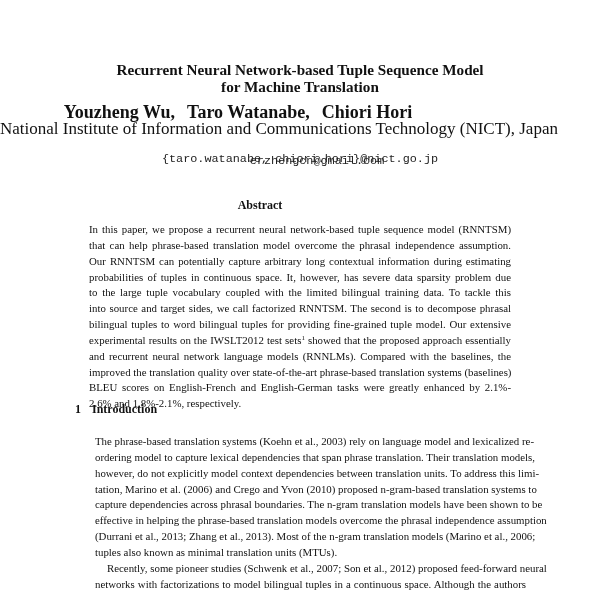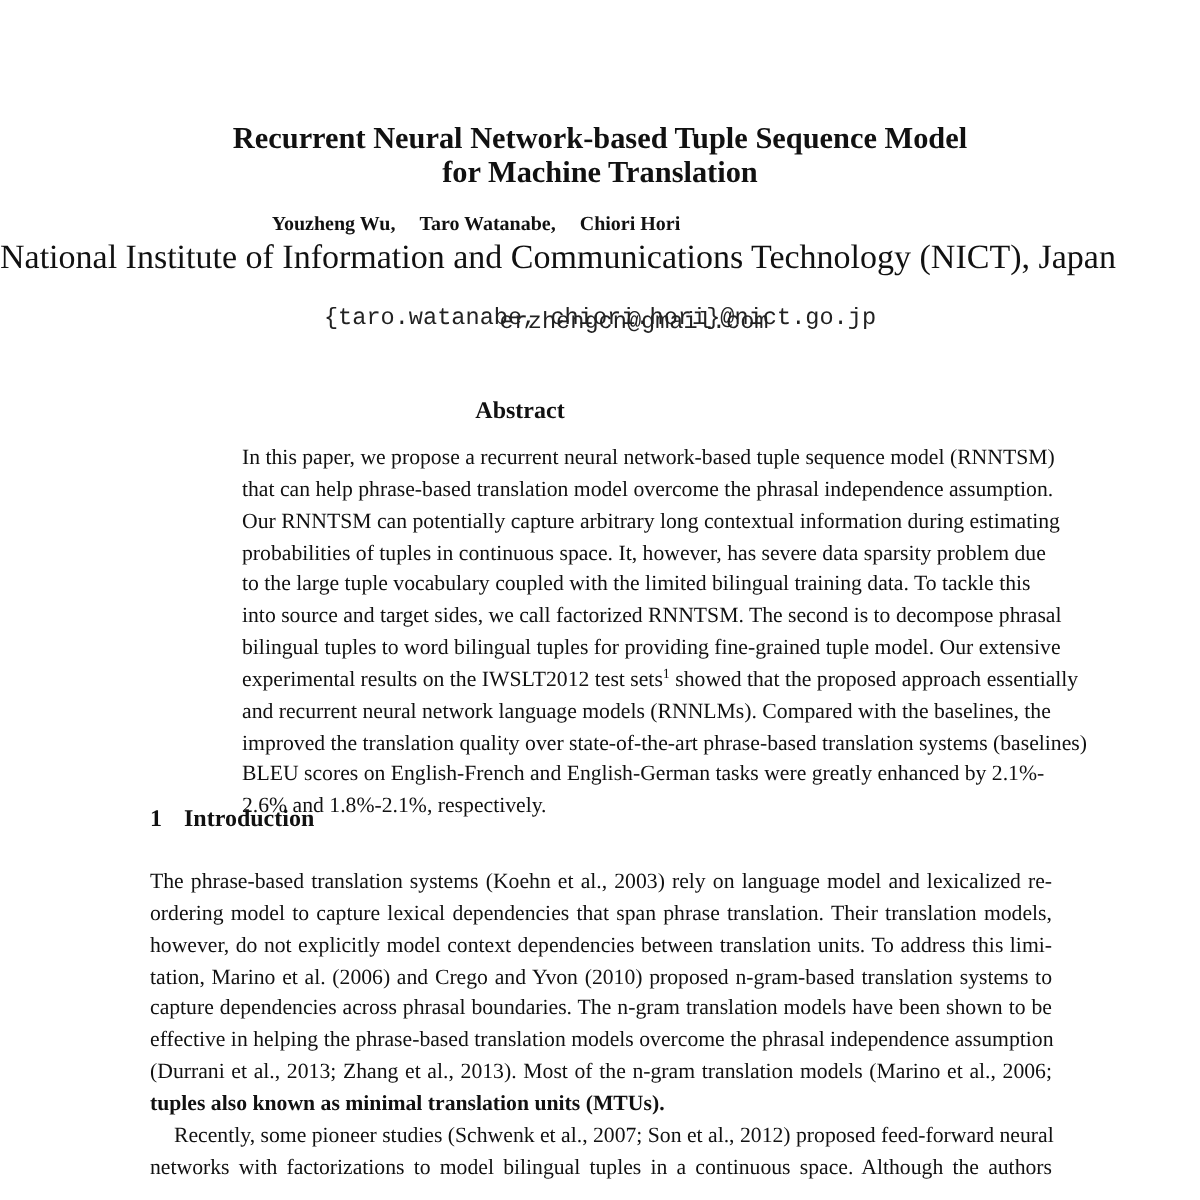--- a/index.html
+++ b/index.html
@@ -29,21 +29,21 @@
     font-weight: bold;
     font-size: 15.2px;
     line-height: 17px;
   }
   .authors {
     position: absolute;
     left: 0; width: 476px;
     top: 105px;
     text-align: center;
     font-weight: bold;
-    font-size: 10px;
+    font-size: 18px;
     line-height: 15px;
     word-spacing: 0px;
   }
   .authors span.gap { display: inline-block; width: 12px; }
   .affil {
     position: absolute;
     left: 0; width: 600px;
     top: 121px;
     text-align: left;
     font-size: 17px;
@@ -77,21 +77,20 @@
     font-size: 10.85px;
     line-height: 15.85px;
     text-align: justify;
   }
   .abstract .ln {
     display: block;
     text-align: justify;
     text-align-last: justify;
     white-space: nowrap;
     height: 15.85px;
-    margin-left: 32px;
   }
   .abstract .ln.last { text-align-last: left; }
   sup { font-size: 7px; vertical-align: 4px; line-height: 0; }
   .sec-head {
     position: absolute;
     left: 75px;
     top: 402px;
     font-weight: bold;
     font-size: 12px;
     line-height: 15px;
@@ -104,22 +103,23 @@
     top: 434px;
     font-size: 10.85px;
     line-height: 15.85px;
   }
   .intro .ln {
     display: block;
     text-align: justify;
     text-align-last: justify;
     white-space: nowrap;
     height: 15.85px;
+    margin-left: 20px;
   }
-  .intro .ln.last { text-align-last: left; font-weight: bold; }
+  .intro .ln.last { text-align-last: left; }
   .intro .ln.indent { text-indent: 12px; }
 </style>
 </head>
 <body>
 
 <div class="page">
 
   <div class="title">
     <div>Recurrent Neural Network-based Tuple Sequence Model</div>
     <div>for Machine Translation</div>

